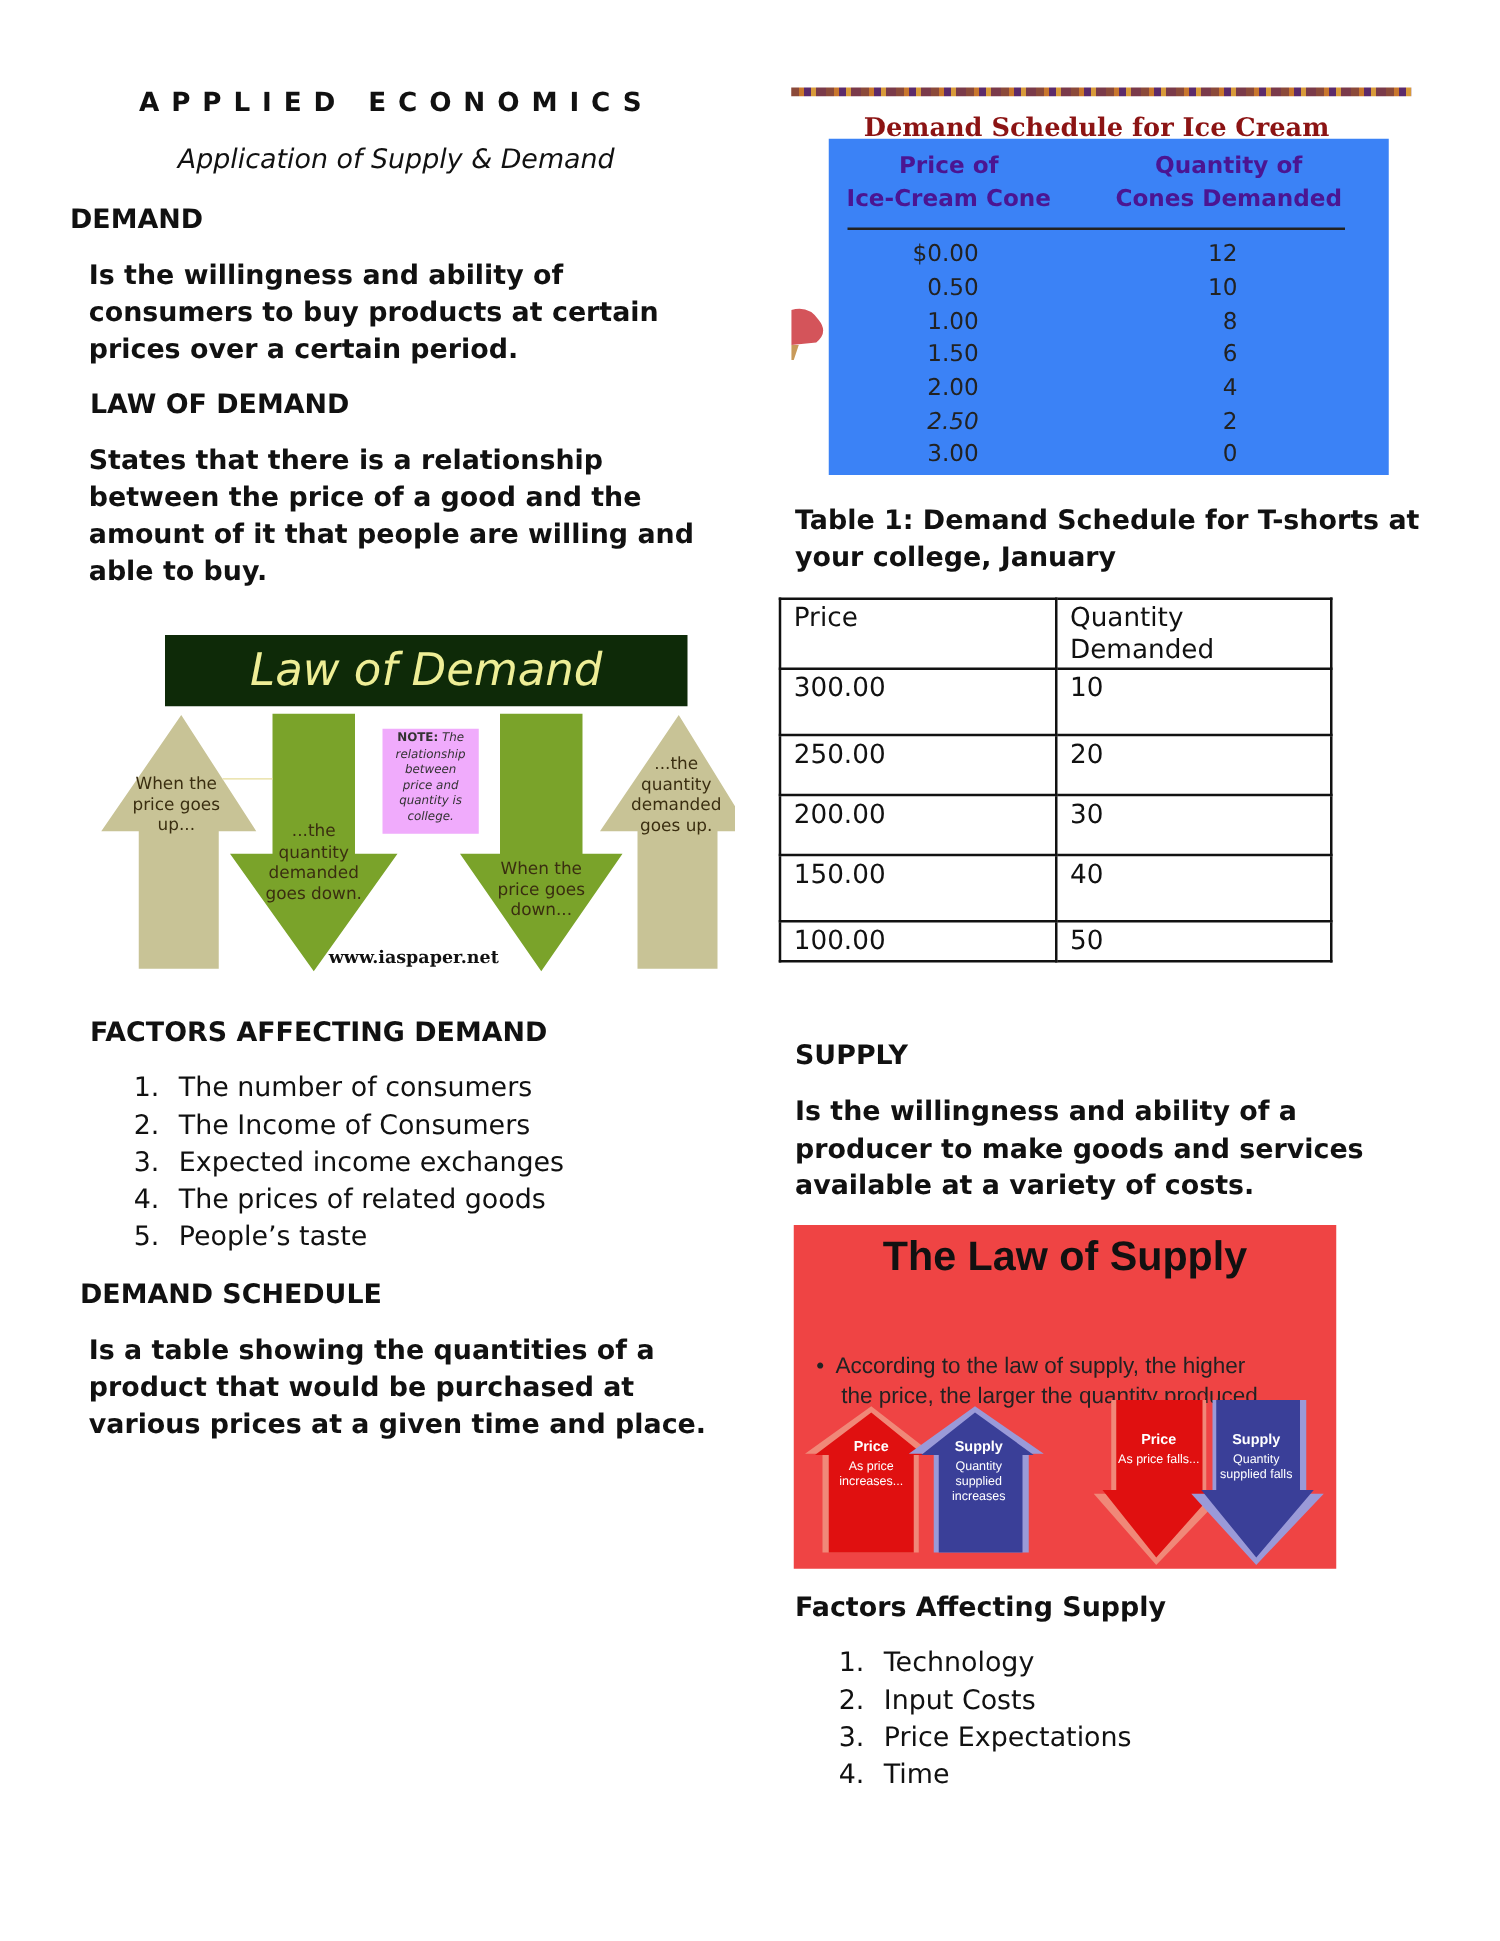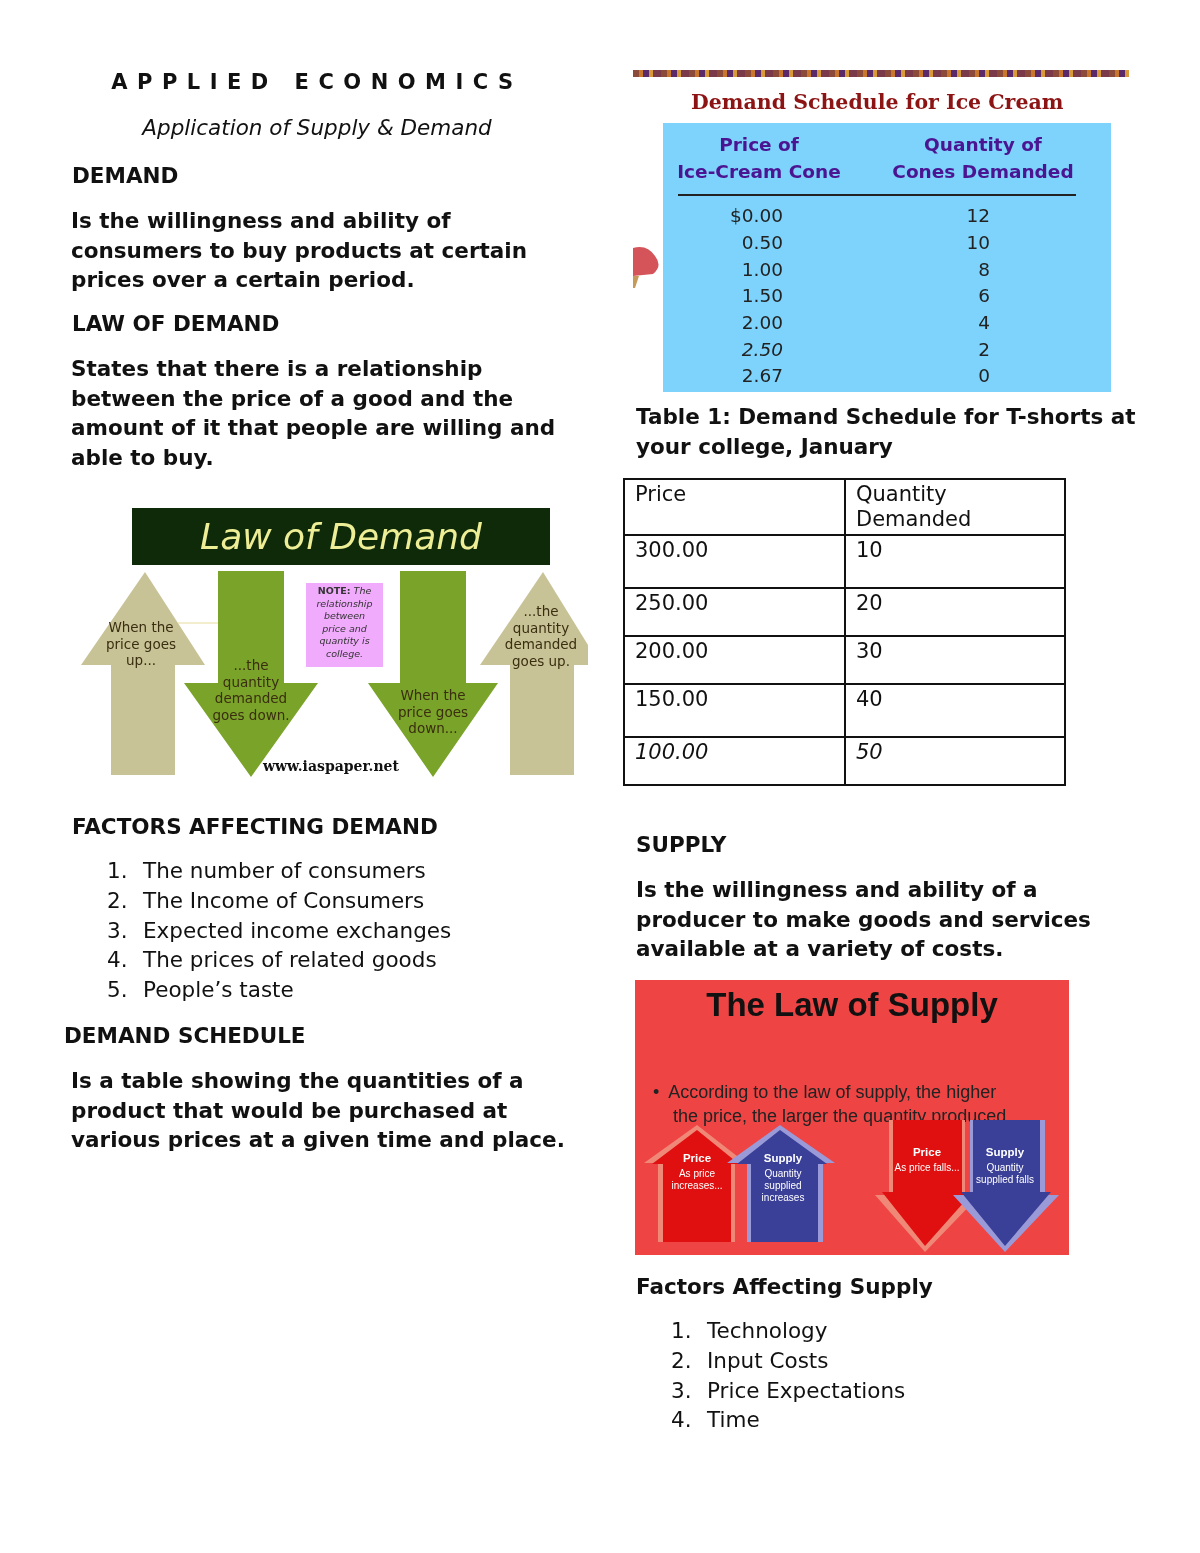--- a/index.html
+++ b/index.html
@@ -24,21 +24,21 @@
   .lod-note b { font-style:normal; }
   .lod-lbl { position:absolute; font-size:13.5px; line-height:16.5px; text-align:center; color:#3a2e10; }
   .lod-url { position:absolute; left:185px; top:253px; font-family:"DejaVu Serif", serif; font-weight:bold; font-size:14px; color:#111;text-align:right; }
 
   
   .ice { left:633px; top:68px; width:500px; height:315px; }
   .ice-strip { position:absolute; left:0; top:2px; width:496px; height:7px;
                background:repeating-linear-gradient(90deg,#8b4a3a 0 6px,#c9772c 6px 10px,#5b2a6b 10px 16px,#d89a3a 16px 20px,#7a3a4a 20px 28px); }
   .ice-title { position:absolute; left:58px; top:22px; font-family:"DejaVu Serif", serif; font-weight:bold;
                color:#8c1414; font-size:20.5px; }
-  .ice-panel { position:absolute; left:30px; top:55px; width:448px; height:269px; background:#7dd3fc; }
+  .ice-panel { position:absolute; left:30px; top:43px; width:448px; height:269px; background:#3b82f6; }
   .ice-h { position:absolute; color:#4b1592; font-weight:bold; font-size:18.5px; line-height:26.5px; text-align:center; }
   .ice-rule { position:absolute; left:15px; top:71px; width:398px; height:2px; background:#222; }
   .ice-row { position:absolute; font-size:18.5px; color:#222; }
   .ice-cone { position:absolute; left:0; top:178px; width:28px; height:42px; }
 
   
   .tbl { left:623px; top:478px; border-collapse:collapse; }
   .tbl td { border:2px solid #111; vertical-align:top; font-size:21px; line-height:25px; padding:2px 10px; }
   .tbl td.c1 { width:199px; }
   .tbl td.c2 { width:198px; }
@@ -51,21 +51,21 @@
                 font-size:18px; line-height:24px; color:#222;margin-top:36px; }
   .arrow-lbl { position:absolute; font-family:"Liberation Sans", sans-serif; color:#fff; text-align:center; font-size:10px; line-height:12px; }
   .arrow-lbl b { font-size:11.5px; display:block; margin-bottom:4px; }
 </style>
 </head>
 <body>
 
 <div class="abs title">APPLIED ECONOMICS</div>
 <div class="abs subtitle">Application of Supply &amp; Demand</div>
 
-<div class="abs txt bold" style="left:72px; top:161px;">DEMAND</div>
+<div class="abs txt bold" style="left:56px; top:161px;">DEMAND</div>
 <div class="abs" style="left:71px; top:206px;">
   <p class="txt">Is the willingness and ability of</p>
   <p class="txt">consumers to buy products at certain</p>
   <p class="txt">prices over a certain period.</p>
 </div>
 <div class="abs txt" style="left:72px; top:309px;">LAW OF DEMAND</div>
 <div class="abs" style="left:71px; top:354px;">
   <p class="txt">States that there is a relationship</p>
   <p class="txt">between the price of a good and the</p>
   <p class="txt">amount of it that people are willing and</p>
@@ -153,21 +153,21 @@
     <div class="ice-row" style="left:40px; top:109px; width:80px; text-align:right;">0.50</div>
     <div class="ice-row" style="left:240px; top:109px; width:87px; text-align:right;">10</div>
     <div class="ice-row" style="left:40px; top:136px; width:80px; text-align:right;">1.00</div>
     <div class="ice-row" style="left:240px; top:136px; width:87px; text-align:right;">8</div>
     <div class="ice-row" style="left:40px; top:162px; width:80px; text-align:right;">1.50</div>
     <div class="ice-row" style="left:240px; top:162px; width:87px; text-align:right;">6</div>
     <div class="ice-row" style="left:40px; top:189px; width:80px; text-align:right;">2.00</div>
     <div class="ice-row" style="left:240px; top:189px; width:87px; text-align:right;">4</div>
     <div class="ice-row" style="left:40px; top:216px; width:80px; text-align:right;font-style:italic;">2.50</div>
     <div class="ice-row" style="left:240px; top:216px; width:87px; text-align:right;">2</div>
-    <div class="ice-row" style="left:40px; top:242px; width:80px; text-align:right;">2.67</div>
+    <div class="ice-row" style="left:40px; top:242px; width:80px; text-align:right;">3.00</div>
     <div class="ice-row" style="left:240px; top:242px; width:87px; text-align:right;">0</div>
   </div>
   <svg class="ice-cone" viewBox="0 0 28 42">
     <path d="M0 2 Q14 -2 22 10 Q30 20 20 28 L0 30 Z" fill="#d4545a"></path>
     <path d="M0 30 L6 30 L2 42 L0 42 Z" fill="#c89a5a"></path>
   </svg>
 </div>
 
 <div class="abs" style="left:636px; top:402px;">
   <p class="txt">Table 1: Demand Schedule for T-shorts at</p>
@@ -192,21 +192,21 @@
     <td class="c2">20</td>
   </tr>
   <tr style="height:48px;">
     <td class="c1">200.00</td>
     <td class="c2">30</td>
   </tr>
   <tr style="height:53px;">
     <td class="c1">150.00</td>
     <td class="c2">40</td>
   </tr>
-  <tr style="height:48px;font-style:italic;">
+  <tr style="height:32px;">
     <td class="c1">100.00</td>
     <td class="c2">50</td>
   </tr>
 </tbody>
   </table>
 
 <div class="abs txt bold" style="left:636px; top:830px;">SUPPLY</div>
 <div class="abs" style="left:636px; top:875px;">
   <p class="txt">Is the willingness and ability of a</p>
   <p class="txt">producer to make goods and services</p>

